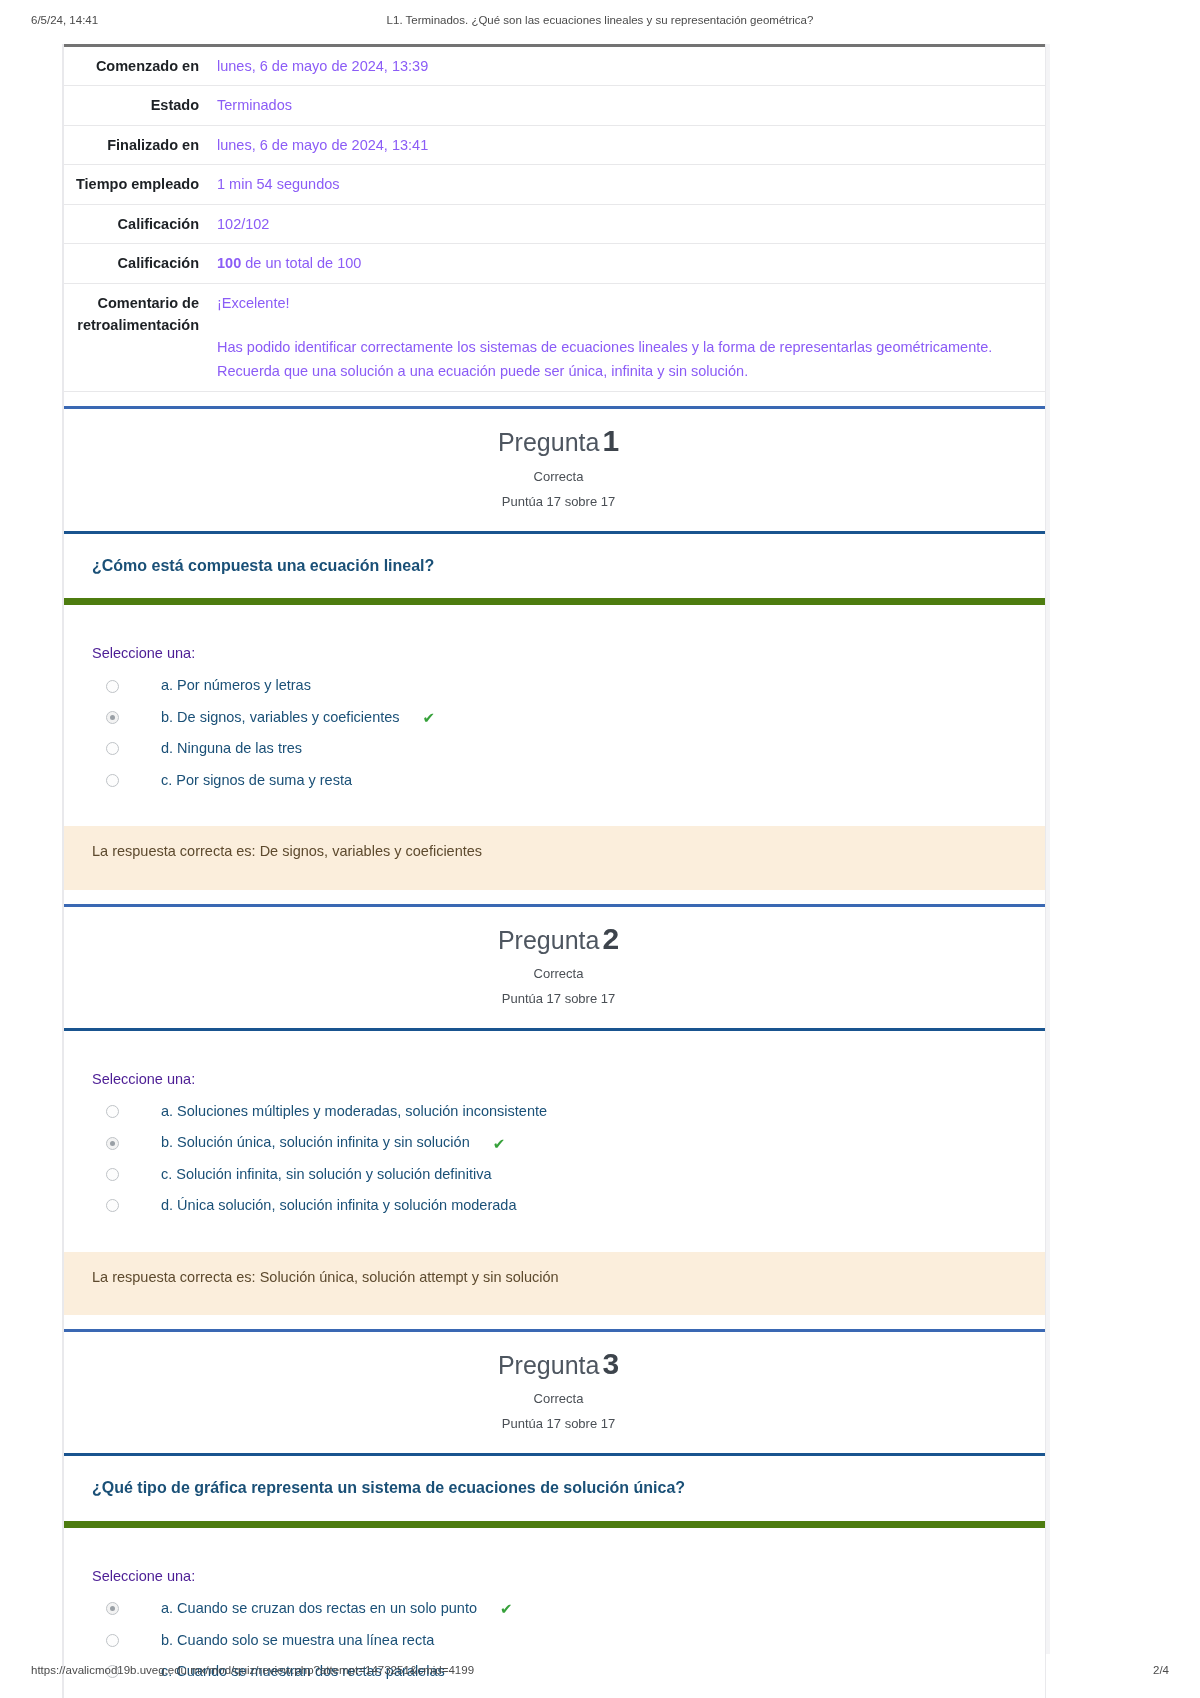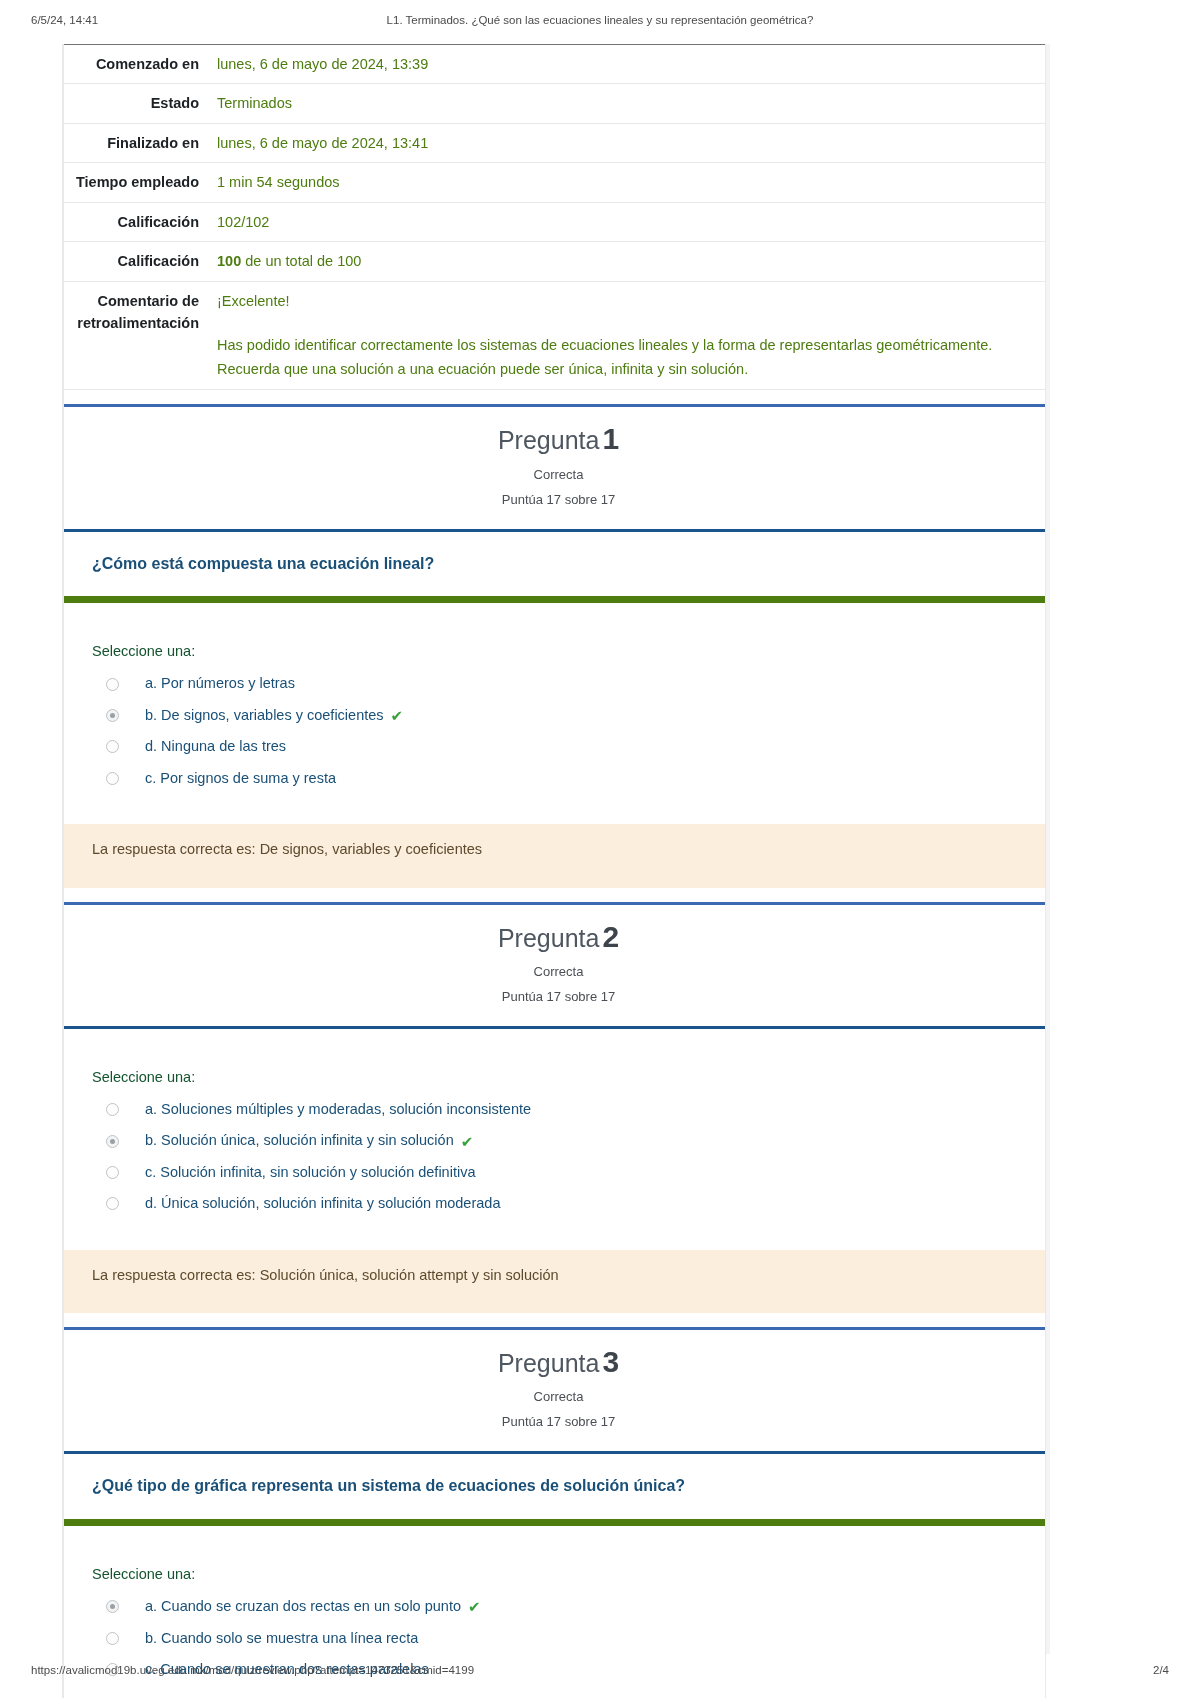--- a/index.html
+++ b/index.html
@@ -77,36 +77,36 @@
   }
   .sheet-inner { padding: 0 0 0 0; }
 
   
   table.summary {
     width: 100%;
     border-collapse: collapse;
     margin: 0;
   }
   table.summary tr { border-bottom: 1px solid #e8e8ea; }
-  table.summary tr:first-child { border-top: 1px solid #737373; }
+  table.summary tr:first-child { border-top: 3px solid #737373; }
   table.summary th {
     text-align: right;
     vertical-align: top;
     font-weight: bold;
     color: #1d2125;
     font-size: 14.5px;
     padding: 8px 10px 8px 0;
     width: 145px;
     line-height: 1.55;
     white-space: normal;
   }
   table.summary td {
     text-align: left;
     vertical-align: top;
-    color: #4d7c0f;
+    color: #8b5cf6;
     font-size: 14.5px;
     padding: 8px 0 8px 8px;
     line-height: 1.55;
   }
   td.feedback-cell p { margin: 0; }
   td.feedback-cell .fb-first { margin-bottom: 22px; }
   td.feedback-cell .fb-body { line-height: 1.62; }
   .bold-val { font-weight: bold; }
 
   
@@ -158,32 +158,32 @@
     padding: 22px 0 22px 28px;
     line-height: 1.3;
     border-bottom: 7px solid #4d7c0f;
   }
 
   .q-answers {
     padding: 40px 0 18px 28px;
   }
   .prompt {
     font-size: 14.5px;
-    color: #14532d;
+    color: #4c1d95;
     margin-bottom: 9px;
   }
   ul.options {
     list-style: none;
     margin: 0;
     padding: 0;
   }
   ul.options li {
     display: flex;
     align-items: center;
-    gap: 0;
+    gap: 16px;
     padding: 7px 0;
     font-size: 14.5px;
     color: #1a5077;
     line-height: 1.2;
   }
   .radio {
     flex: 0 0 auto;
     width: 13px;
     height: 13px;
     border-radius: 50%;

